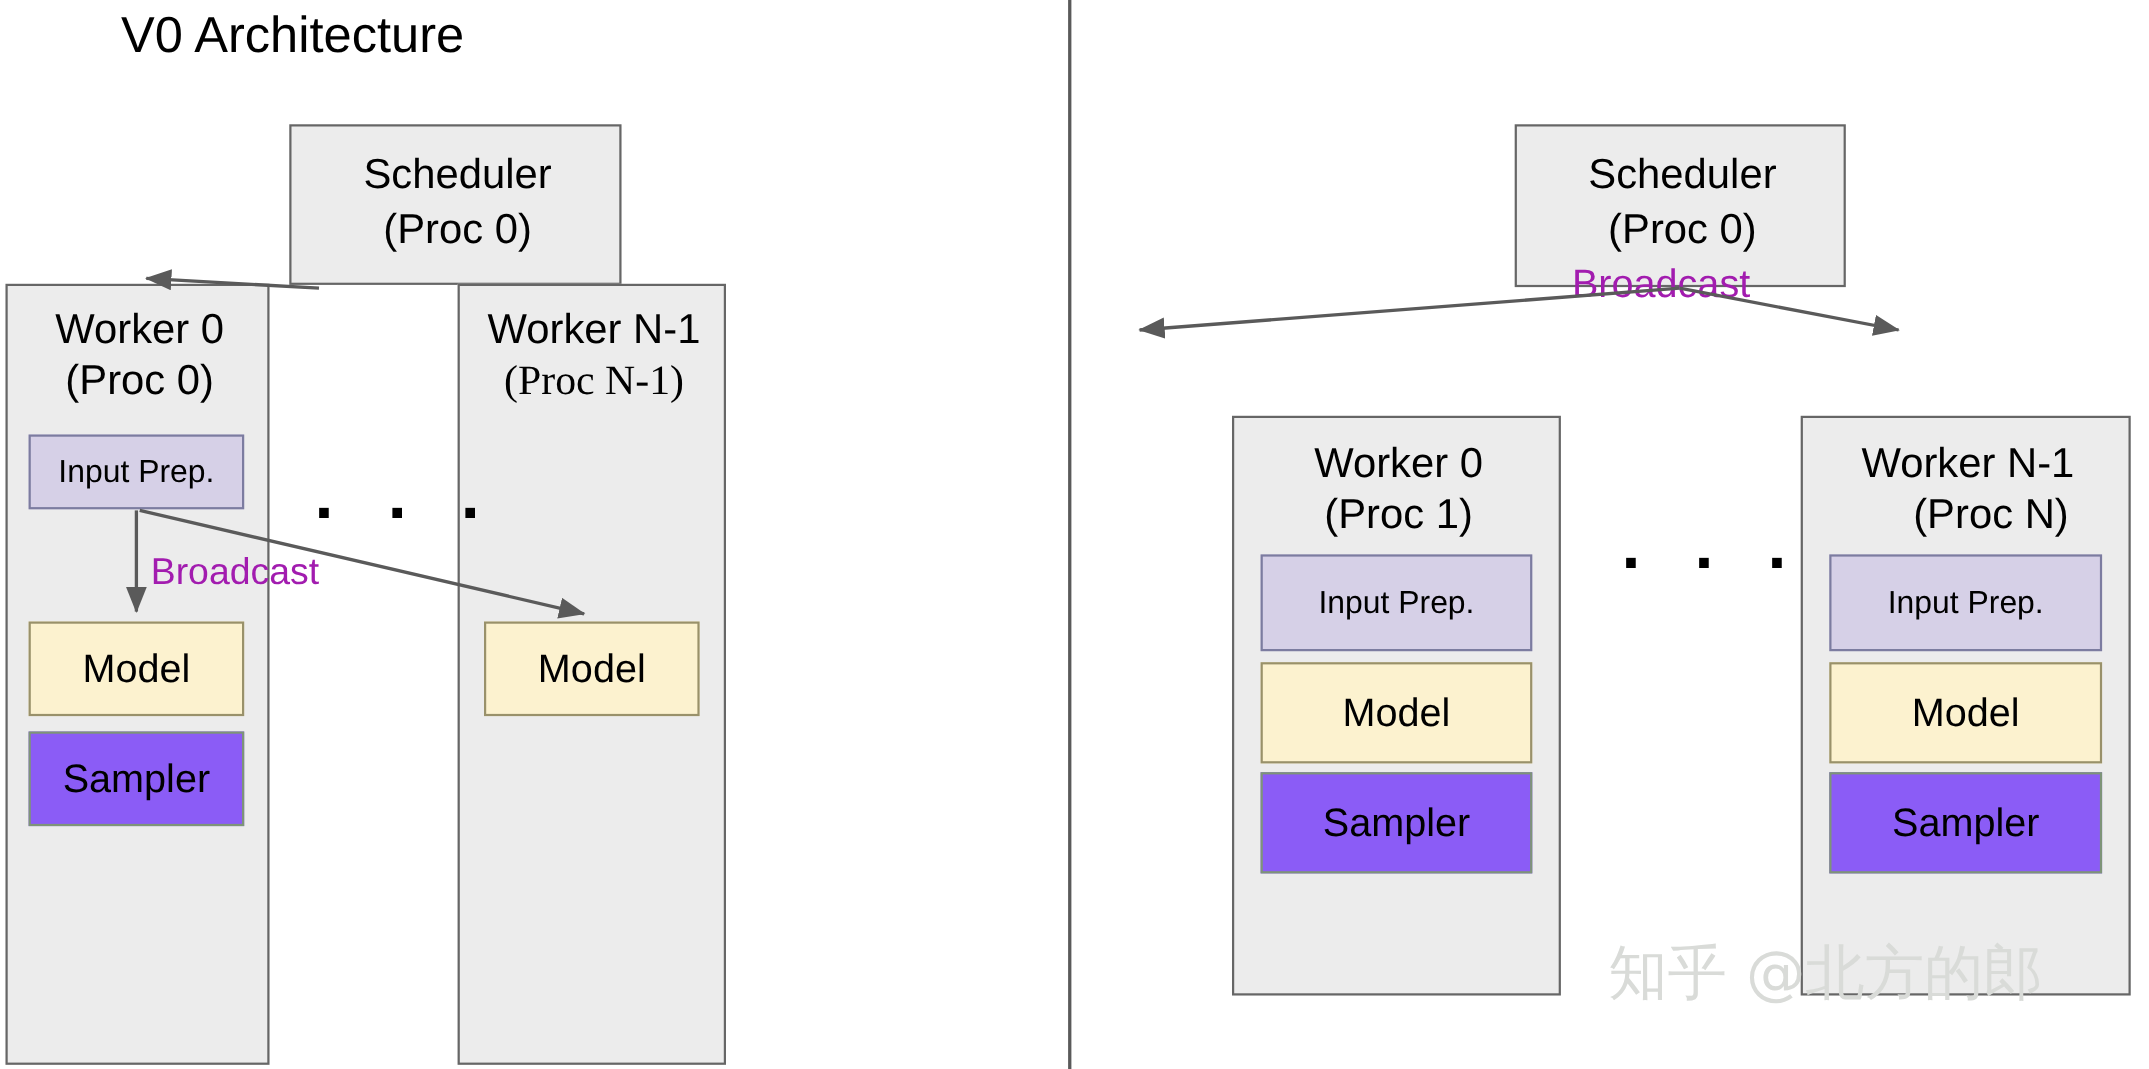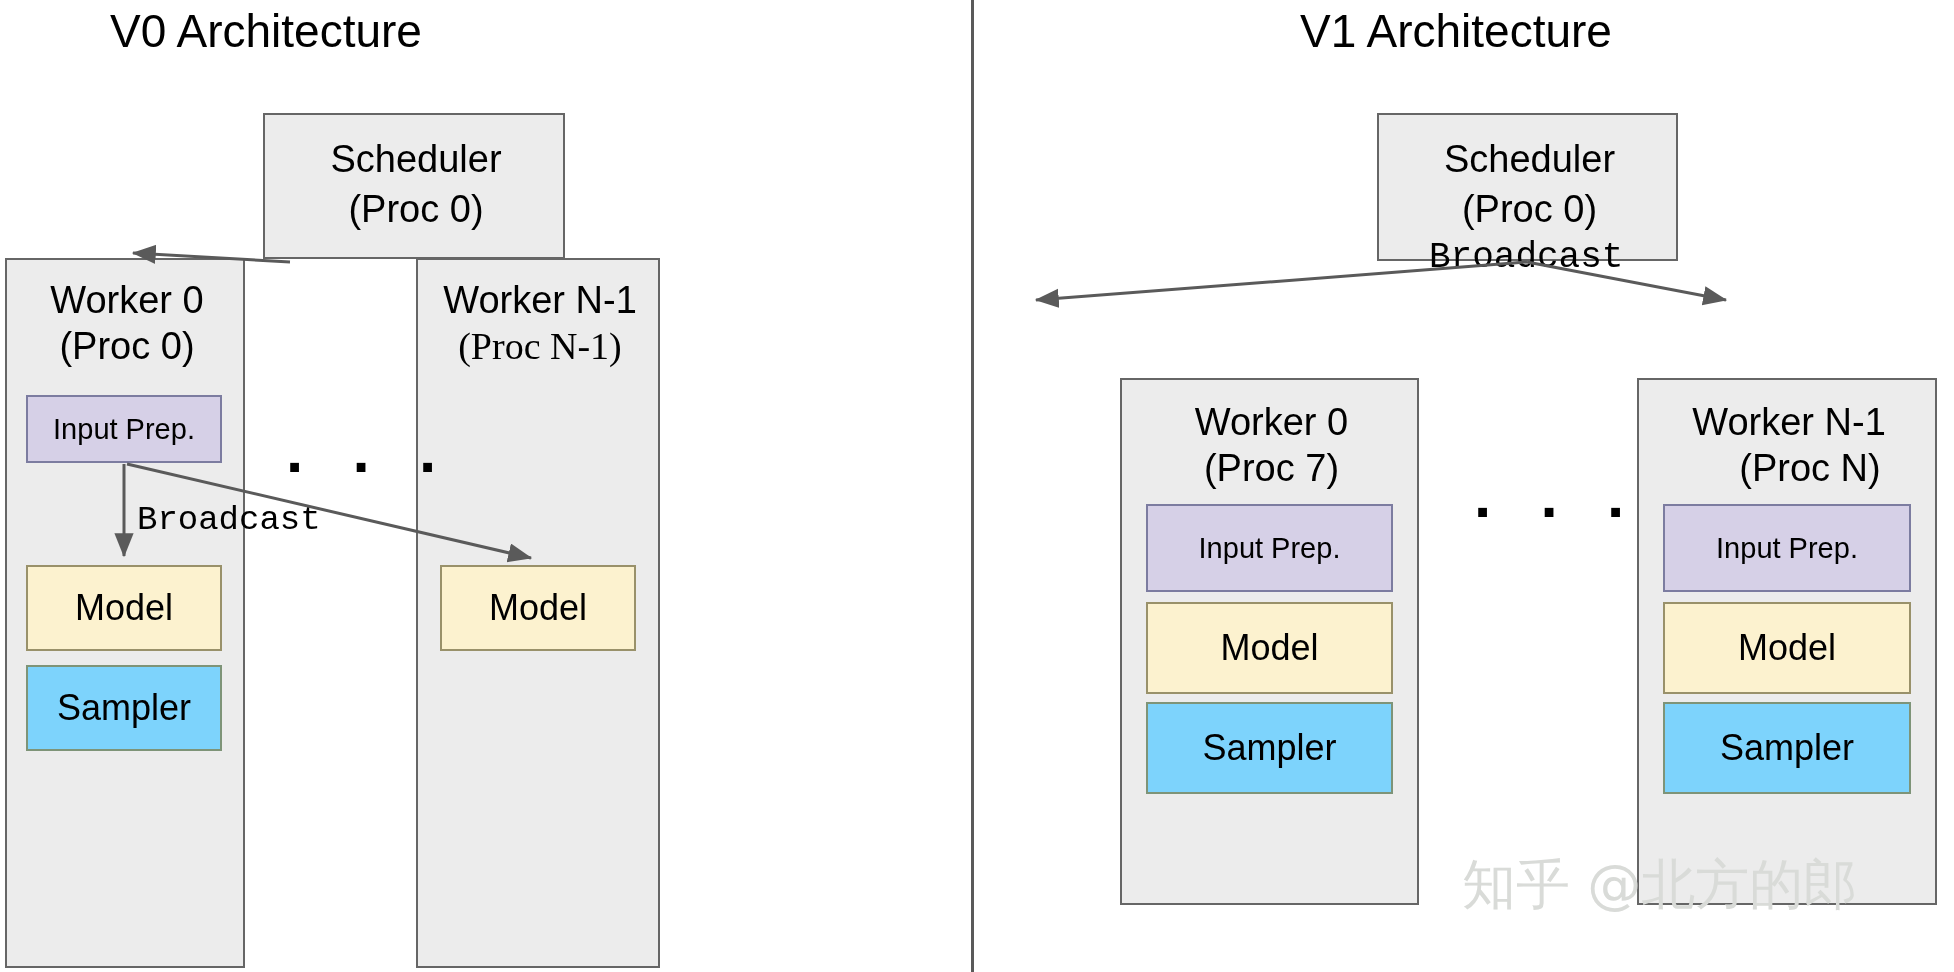--- a/index.html
+++ b/index.html
@@ -60,40 +60,39 @@
     background: #d6d0e7;
     border: 2px solid #7c7ca0;
     align-items: center;
   }
   .inner-model {
     background: #fcf2cf;
     border: 2px solid #99916a;
     text-align: center;
   }
   .inner-sampler {
-    background: #7dd3fc;
+    background: #8b5cf6;
     border: 2px solid #7e9478;
   }
   .dots {
     position: absolute;
     font-size: 62px;
     font-weight: 700;
     letter-spacing: 16px;
     color: #000;
     line-height: 1;
     white-space: nowrap;
   }
   .edge-label {
     position: absolute;
     font-size: 34px;
-    color: #000000;
+    color: #a21caf;
     white-space: nowrap;
     line-height: 1;
     background: transparent;
-    font-family: Liberation Mono, monospace;
   }
   .divider {
     position: absolute;
     background: #5a5a5a;
   }
   svg.arrows {
     position: absolute;
     left: 0;
     top: 0;
     width: 1954px;
@@ -147,30 +146,29 @@
       <span>Model</span>
     </div>
   </div>
 
   <div class="dots" style="left:286px; top:420px;">. . .</div>
 
   <div class="edge-label" style="left:137px; top:503px;">Broadcast</div>
 
   <div class="divider" style="left:971px; top:0px; width:3px; height:972px;"></div>
 
-  <div class="panel-title" style="left:1300px; top:8px; width:450px;">V1 Architecture</div>
 
   <div class="box" style="left:1377px; top:113px; width:301px; height:148px;">
     <div class="box-label" style="top:22px;">Scheduler</div>
     <div class="box-label" style="top:72px;">(Proc 0)</div>
   </div>
 
   <div class="box" style="left:1120px; top:378px; width:299px; height:527px;">
     <div class="box-label" style="top:20px;">Worker 0</div>
-    <div class="box-label" style="top:66px;">(Proc 7)</div>
+    <div class="box-label" style="top:66px;">(Proc 1)</div>
 
     <div class="inner-box inner-input" style="left:24px; top:124px; width:247px; height:88px; font-size:29px;">
       <span>Input Prep.</span>
     </div>
 
     <div class="inner-box inner-model" style="left:24px; top:222px; width:247px; height:92px; font-size:36px;">
       <span>Model</span>
     </div>
 
     <div class="inner-box inner-sampler" style="left:24px; top:322px; width:247px; height:92px; font-size:36px;">

